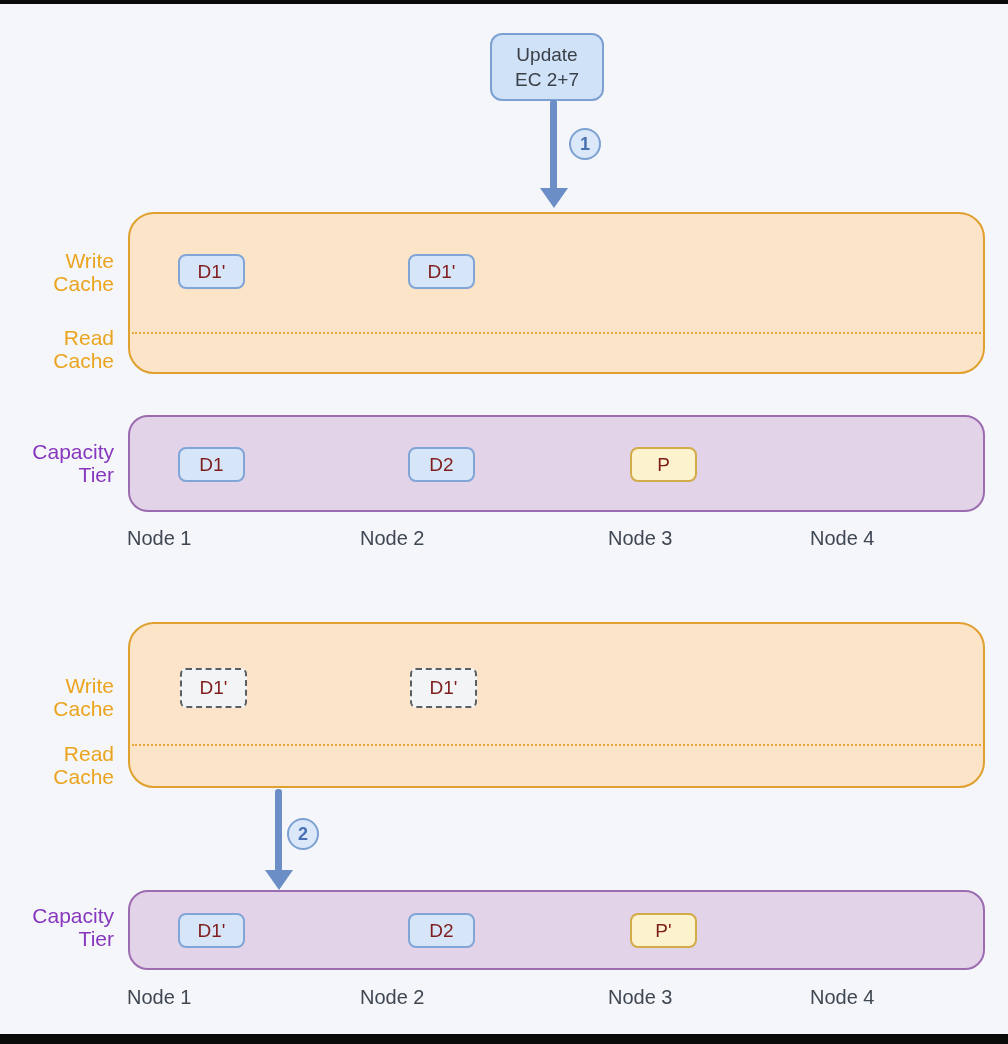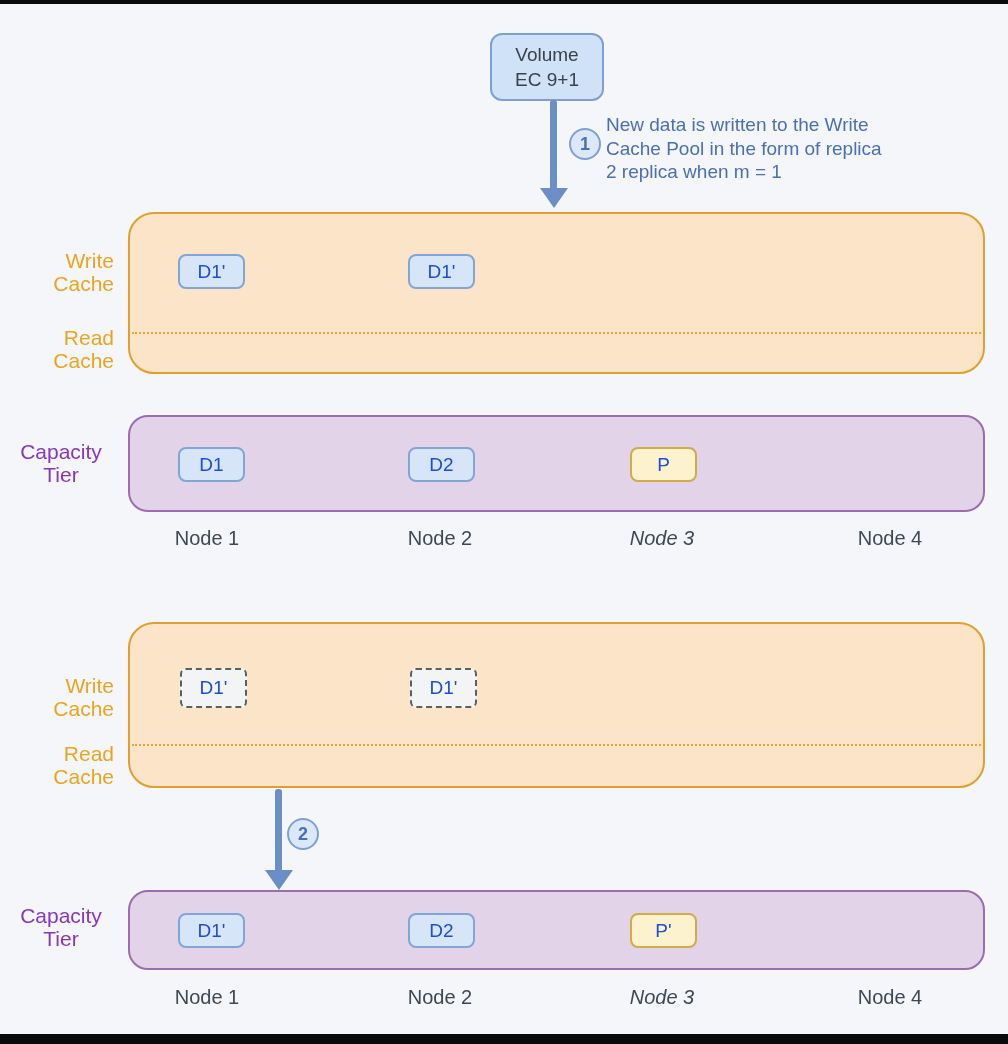--- a/index.html
+++ b/index.html
@@ -72,74 +72,71 @@
   }
   #capacity-tier-1 { top: 415px; height: 97px; }
   #capacity-tier-2 { top: 890px; height: 80px; }
 
   
   .side-label {
     position: absolute; left: 8px; width: 106px; text-align: right;
     font-size: 21px; line-height: 23px; white-space: pre-line;
   }
   .cache-label { color: #eba41f; }
-  .tier-label  { color: #8637bd; text-align: center; }
+  .tier-label  { color: #8637bd; }
   #write-label-1 { top: 249px; }
   #read-label-1  { top: 326px; }
   #tier-label-1  { top: 440px; }
   #write-label-2 { top: 674px; }
   #read-label-2  { top: 742px; }
   #tier-label-2  { top: 904px; }
 
   
   .block {
     position: absolute; width: 67px; height: 35px;
     display: flex; align-items: center; justify-content: center;
-    font-size: 19px; color: #1d4ed8; border-radius: 8px;
+    font-size: 19px; color: #7f1d1d; border-radius: 8px;
   }
   .block-data   { background: #d6e5f8; border: 2px solid #82a5d7; }
   .block-parity { background: #fcf2cd; border: 2px solid #d2ac48; }
   .block-stale  {
     background: #f3f4f6; border: 2px dashed #5a5f66; border-radius: 6px;
     width: 67px; height: 40px;
   }
 
   
   .node-label {
-    position: absolute; width: 160px; text-align: center;
+    position: absolute; width: 160px; 
     color: #3f4753; font-size: 20px;
   }
   .node-row-1 { top: 527px; }
   .node-row-2 { top: 986px; }
   .node-col-0 { left: 127px; }
   .node-col-1 { left: 360px; }
-  .node-col-2 { left: 582px; font-style: italic; }
+  .node-col-2 { left: 608px; }
   .node-col-3 { left: 810px; }
 </style>
 </head>
 <body>
 
 <div id="canvas">
 
   <div id="frame-top" class="frame-bar"></div>
   <div id="frame-bottom" class="frame-bar"></div>
 
   <div class="volume-box">
-    <span>Volume</span>
-    <span>EC 9+1</span>
+    <span>Update</span>
+    <span>EC 2+7</span>
   </div>
 
   <div id="arrow1-shaft" class="arrow-shaft"></div>
   <div id="arrow1-head" class="arrow-head"></div>
   <div id="step1-circle" class="step-circle">
     <span>1</span>
   </div>
-  <div id="step1-text" class="step-text">New data is written to the Write
-Cache Pool in the form of replica
-2 replica when m = 1</div>
 
   <div id="cache-pool-1" class="cache-pool"></div>
   <div id="cache-divider-1" class="cache-divider"></div>
   <div id="write-label-1" class="side-label cache-label">Write
 Cache</div>
   <div id="read-label-1" class="side-label cache-label">Read
 Cache</div>
   <div class="block block-data" style="left:178px; top:254px;">D1'</div>
   <div class="block block-data" style="left:408px; top:254px;">D1'</div>
 

